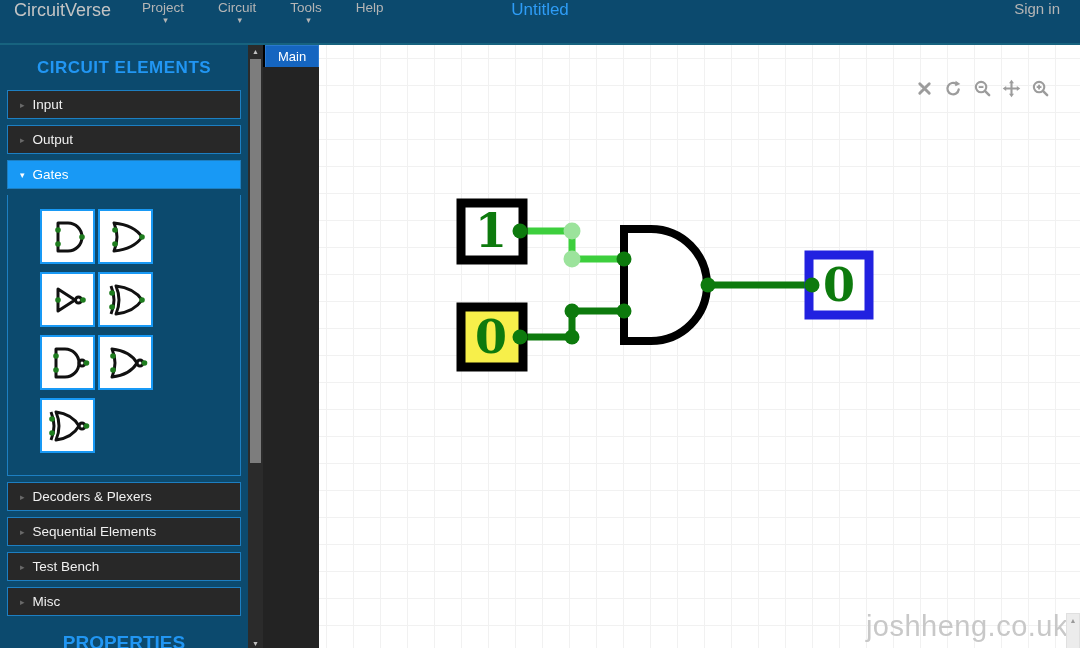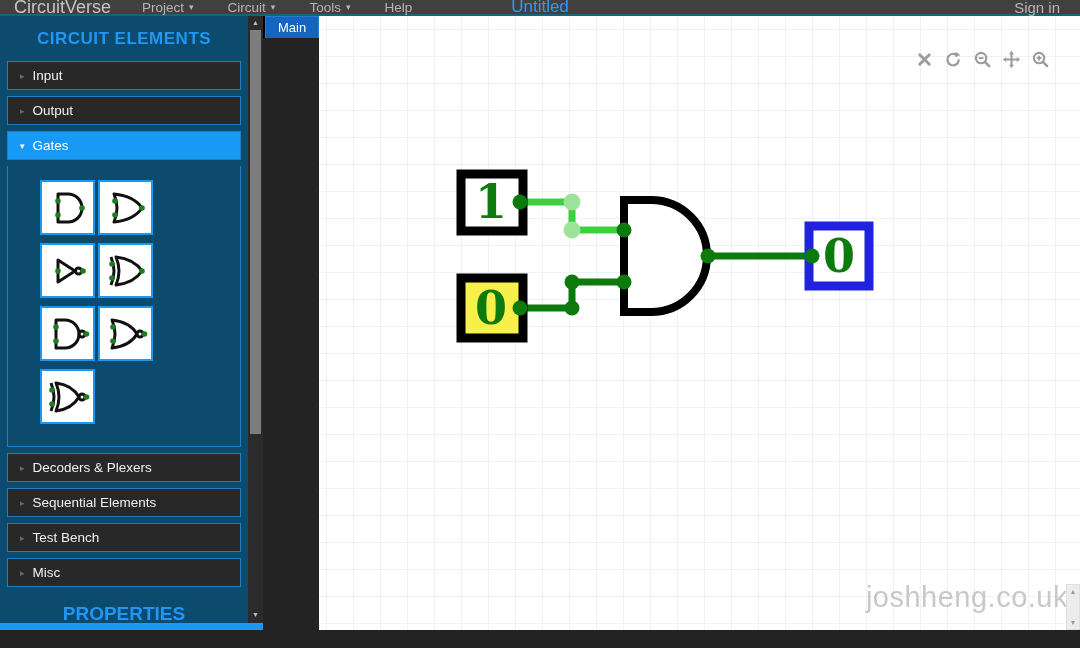--- a/index.html
+++ b/index.html
@@ -1,23 +1,23 @@
 <!DOCTYPE html>
 <html><head>
 <meta charset="utf-8">
 <style>
   * { box-sizing: border-box; }
   html,body { margin:0; padding:0; width:1080px; height:648px; overflow:hidden;
               font-family:"Liberation Sans", sans-serif; background:#232323; }
 
   
-  .navbar { height:16px; background:#404040; display:flex; align-items:center;
+  .navbar { height:45px; background:#0c4a6e; display:flex; align-items:flex-start;
             position:relative; border-bottom:2px solid #17637f; }
   .brand { color:#c4c4c4; font-size:18px; padding:0 14px; cursor:pointer; }
-  .nav-item { color:#b5b5b5; font-size:13.5px; padding:0 17px; cursor:pointer; display:flex; align-items:center; }
+  .nav-item { color:#b5b5b5; font-size:13.5px; padding:0 17px; cursor:pointer; display:flex; align-items:center;flex-direction:column; }
   .caret { font-size:9px; color:#b5b5b5; margin-left:5px; }
   .proj-title { position:absolute; left:50%; transform:translateX(-50%);
                 color:#2e9cf6; font-size:17px; cursor:pointer; }
   .signin { margin-left:auto; color:#b5b5b5; font-size:15px; padding-right:20px; cursor:pointer; }
 
   
   .content { display:flex; height:614px; position:relative; }
 
   
   .sidebar { width:248px; background:#0c4a6e; position:relative; overflow:hidden; }

